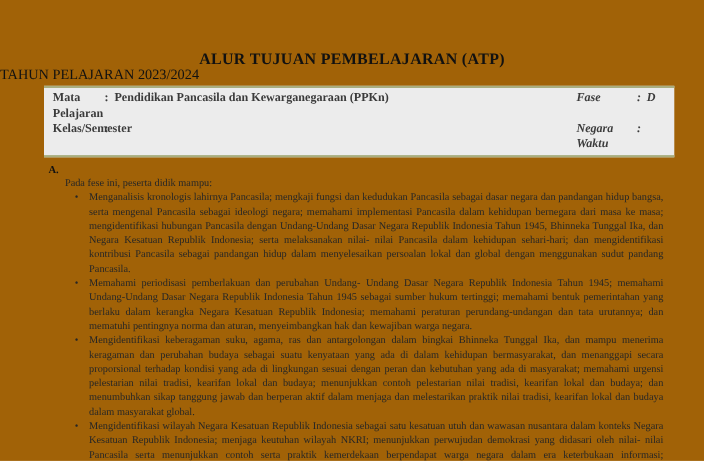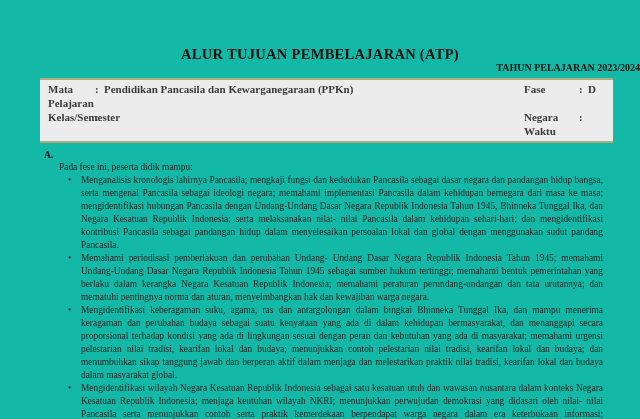--- a/index.html
+++ b/index.html
@@ -1,56 +1,56 @@
 <!DOCTYPE html>
 <html><head>
 <meta charset="utf-8">
 <style>
   * { margin: 0; padding: 0; box-sizing: border-box; }
   html, body { background: #ffffff; }
   .page {
     position: relative;
     width: 640px;
     height: 419px;
-    background: #14b8a6;
+    background: #a16207;
     font-family: "Liberation Serif", "DejaVu Serif", serif;
     color: #262626;
     overflow: hidden;
   }
   .doc-title {
     padding-top: 46px;
     text-align: center;
     font-size: 14.5px;
     font-weight: bold;
     letter-spacing: 0.3px;
     line-height: 16px;
     color: #111111;
   }
   .doc-subtitle {
-    text-align: right;
-    font-size: 10px;
-    font-weight: bold;
+    text-align: left;
+    font-size: 13px;
+    font-weight: normal;
     line-height: 11px;
     color: #111111;
   }
   .meta-band {
     margin: 5px 27px 0 40px;
     background: #ececec;
     border-top: 2px solid #a9ae7f;
     border-bottom: 2px solid #a9ae7f;
     padding: 2px 9px 3px 8px;
     font-size: 11px;
     font-weight: bold;
     color: #3b3b3b;
   }
   .meta-row { display: flex; line-height: 14px; }
   .meta-left { flex: 1 1 auto; display: flex; min-width: 0; }
   .meta-left .m-label { width: 47px; flex: none; }
   .meta-left .m-sep { width: 9px; flex: none; text-align: left; }
-  .meta-right { width: 80px; flex: none; display: flex; }
+  .meta-right { width: 80px; flex: none; display: flex; font-style: italic; }
   .meta-right .m-label { width: 55px; flex: none; }
   .meta-right .m-sep { width: 9px; flex: none; }
   .section { margin: 5px 37px 0 44px; }
   .section-head {
     display: flex;
     font-size: 9.6px;
     font-weight: bold;
     line-height: 13px;
     color: #111111;
   }

